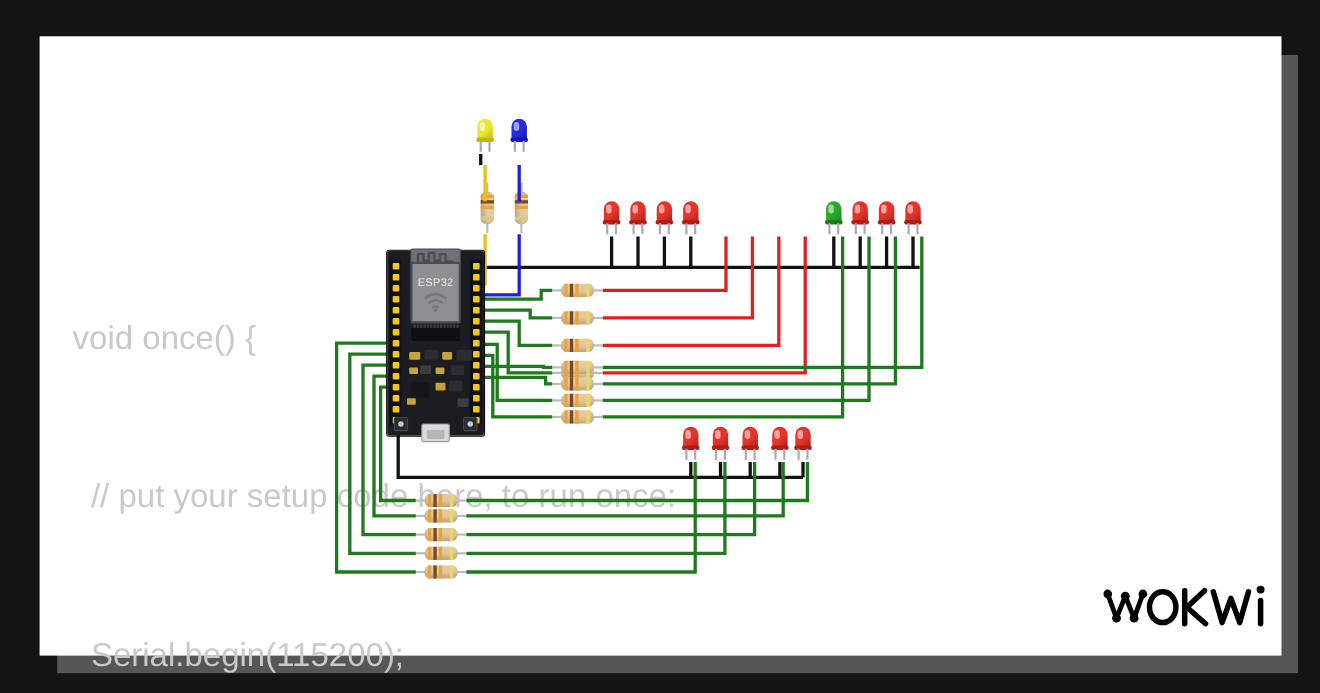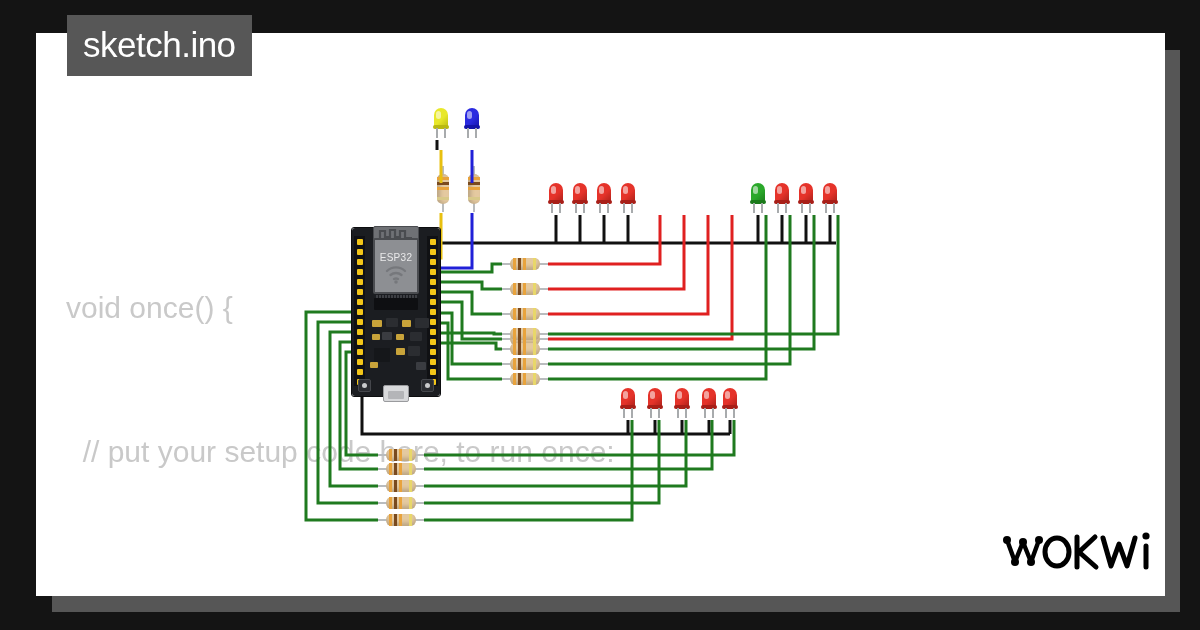--- a/index.html
+++ b/index.html
@@ -135,20 +135,21 @@
 <body>
 
 <div class="stage">
 
   <div class="panel-shadow"></div>
   <div class="panel"></div>
 
   <div class="code">
     <span class="ln">void once() {</span>
     <span class="ln">  // put your setup code here, to run once:</span>
+    <span class="ln">  Serial.begin(115200);</span>
     
     
     
     
     
     
   </div>
 
   <svg class="wirelayer" viewBox="0 0 1200 630">
     <g fill="none" stroke-linecap="butt" stroke-linejoin="miter">
@@ -552,21 +553,20 @@
         <div class="lead r"></div>
         <div class="body">
           <div class="bd" style="left:3px;background:#e8a33d"></div>
           <div class="bd" style="left:8px;background:#7a4a1e"></div>
           <div class="bd" style="left:13px;background:#e8a33d"></div>
           <div class="bd" style="left:23px;background:#e8d76a"></div>
         </div>
       </div>
     </div>
 
-  <div class="file-tab">sketch.ino</div>
 
   <svg class="logo" viewBox="0 0 152 52">
     <g stroke="#000" stroke-width="4.4" fill="none" stroke-linecap="round" stroke-linejoin="round">
       <path d="M4 14 L12 36 L20 16 L28 36 L36 14"></path>
     </g>
     <g fill="#000">
       <circle cx="4" cy="14" r="4"></circle>
       <circle cx="20" cy="16" r="4"></circle>
       <circle cx="36" cy="14" r="4"></circle>
       <circle cx="12" cy="36" r="4"></circle>

